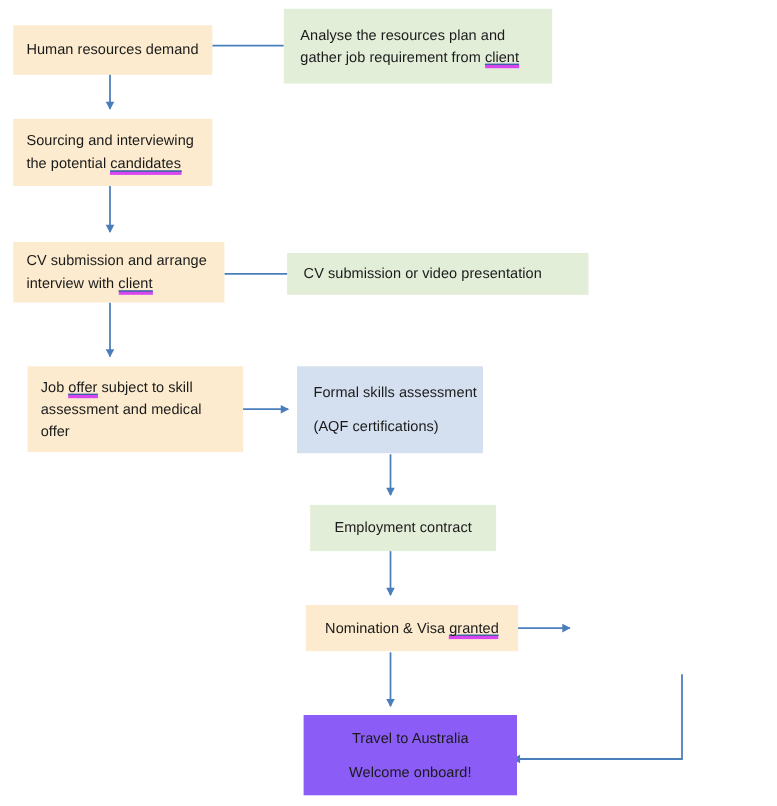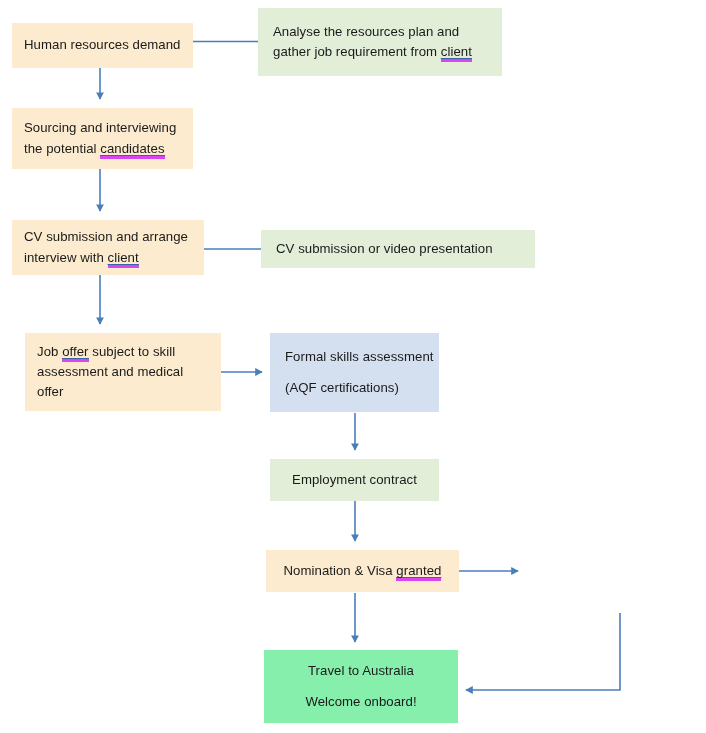--- a/index.html
+++ b/index.html
@@ -28,25 +28,25 @@
     line-height: 1.52;
     color: #1a1a1a;
     letter-spacing: 0.05px;
   }
   .node .line {
     display: block;
     white-space: nowrap;
   }
   .pad-left { padding-left: 12px; }
   .pad-left-16 { padding-left: 15px; }
-  .center { align-items: center; text-align: center; }
+  .center { align-items: center; text-align: center; margin-left: 12px; }
   .fill-yellow { background: #fcebce; }
   .fill-green  { background: #e3eed9; }
   .fill-blue   { background: #d4dff0; }
-  .fill-peach  { background: #86efac; }
+  .fill-peach  { background: #8b5cf6; }
   .u-dbl {
     border-bottom: 3px solid #d946ef;
     box-shadow: inset 0 -3px 0 -2px #3c64a4;
     text-decoration: underline;
     text-decoration-color: #3c64a4;
     text-underline-offset: 2px;
   }
 
   svg#edges {
     position: absolute;

